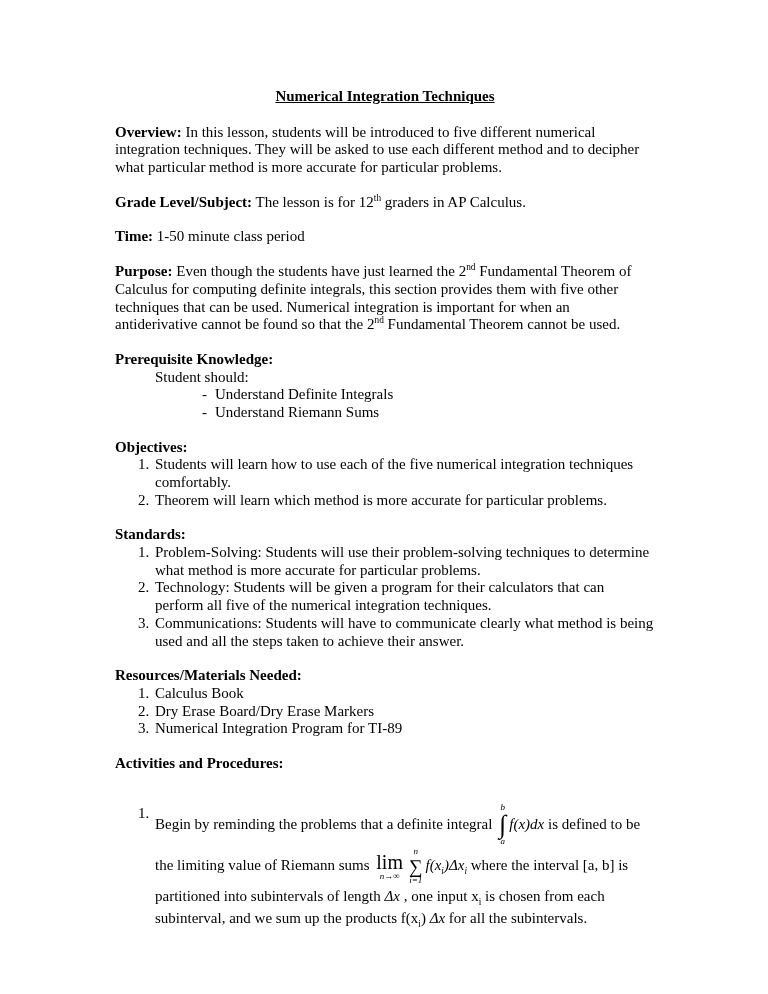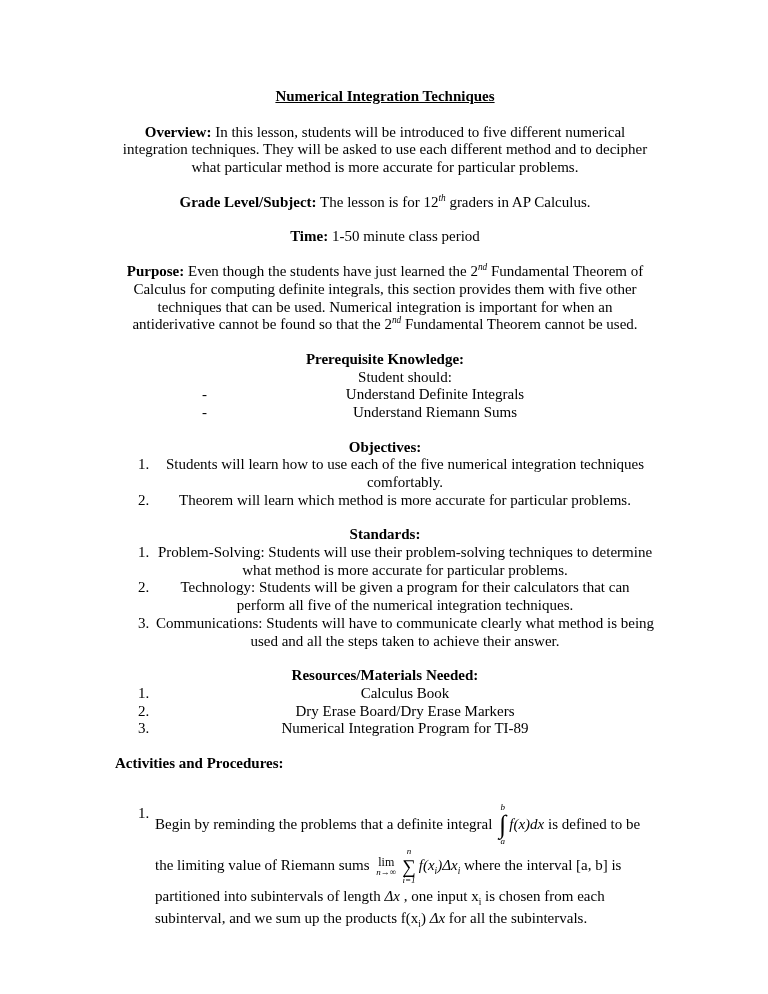--- a/index.html
+++ b/index.html
@@ -11,23 +11,23 @@
     color: #000000;
     overflow: hidden;
   }
   .page { width: 768px; height: 874px; padding: 88px 113px 25px 115px; background: #fff; }
   .doc-title {
     text-align: center;
     font-weight: bold;
     text-decoration: underline;
     margin-bottom: 18px;
   }
-  .para { margin-bottom: 17px; text-align: center; }
+  .para { margin-bottom: 17px; }
   .label { font-weight: bold; }
-  sup { font-size: 0.62em; vertical-align: super; line-height: 0; font-style: italic; }
+  sup { font-size: 0.62em; vertical-align: super; line-height: 0; }
   sub { font-size: 0.62em; vertical-align: sub; line-height: 0; }
 
   .indent-1 { padding-left: 40px; }
   .dash-item { padding-left: 100px; position: relative; }
   .dash-item .dash { position: absolute; left: 87px; }
 
   .olist .li { padding-left: 40px; position: relative; }
   .olist .num { position: absolute; left: 23px; }
 
   
@@ -37,21 +37,21 @@
     flex-direction: column;
     align-items: center;
     vertical-align: middle;
     line-height: 1;
     margin: 0 3px;
     text-align: center;
   }
   .m-small { font-size: 9px; line-height: 1.1; }
   .int-glyph { font-size: 26px; line-height: 0.95; font-style: normal; }
   .sum-glyph { font-size: 19px; line-height: 1; font-style: normal; }
-  .lim-top { font-size: 12px; line-height: 1; }
+  .lim-top { font-size: 20px; line-height: 1; }
   .act-item { line-height: 1.45; }
 </style>
 </head>
 <body>
 
 <div class="page">
 
   <div class="doc-title">Numerical Integration Techniques</div>
 
   <div class="para"><span class="label">Overview:</span><span> In this lesson, students will be introduced to five different numerical integration techniques.  They will be asked to use each different method and to decipher what particular method is more accurate for particular problems.</span></div>

